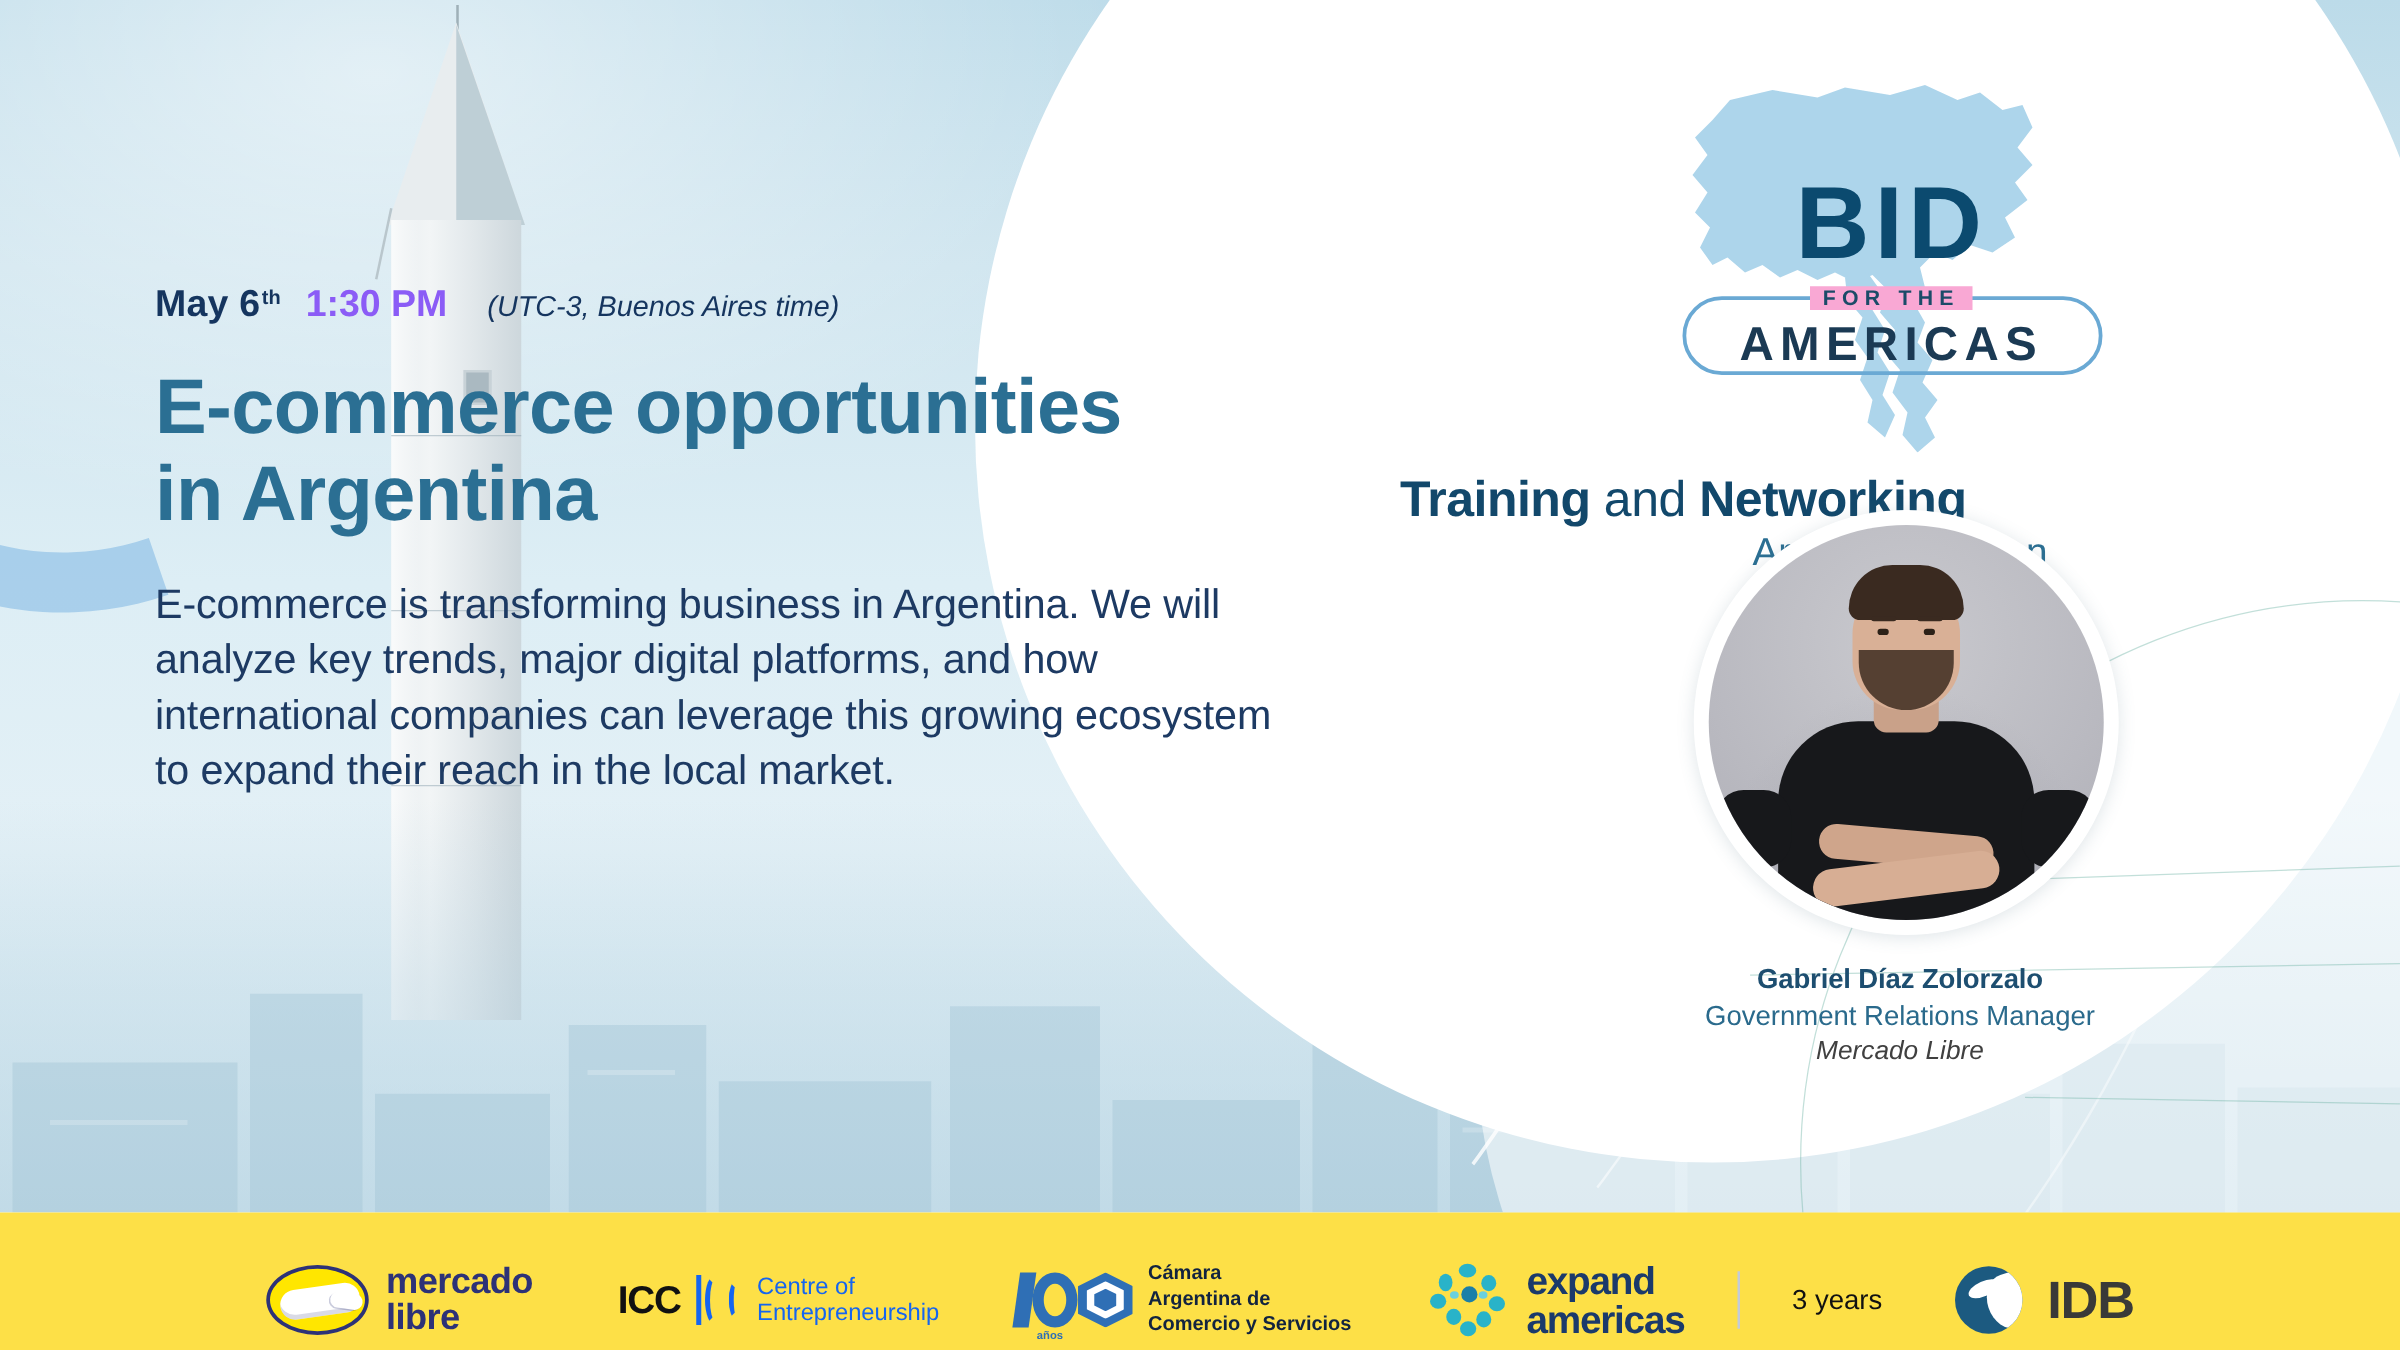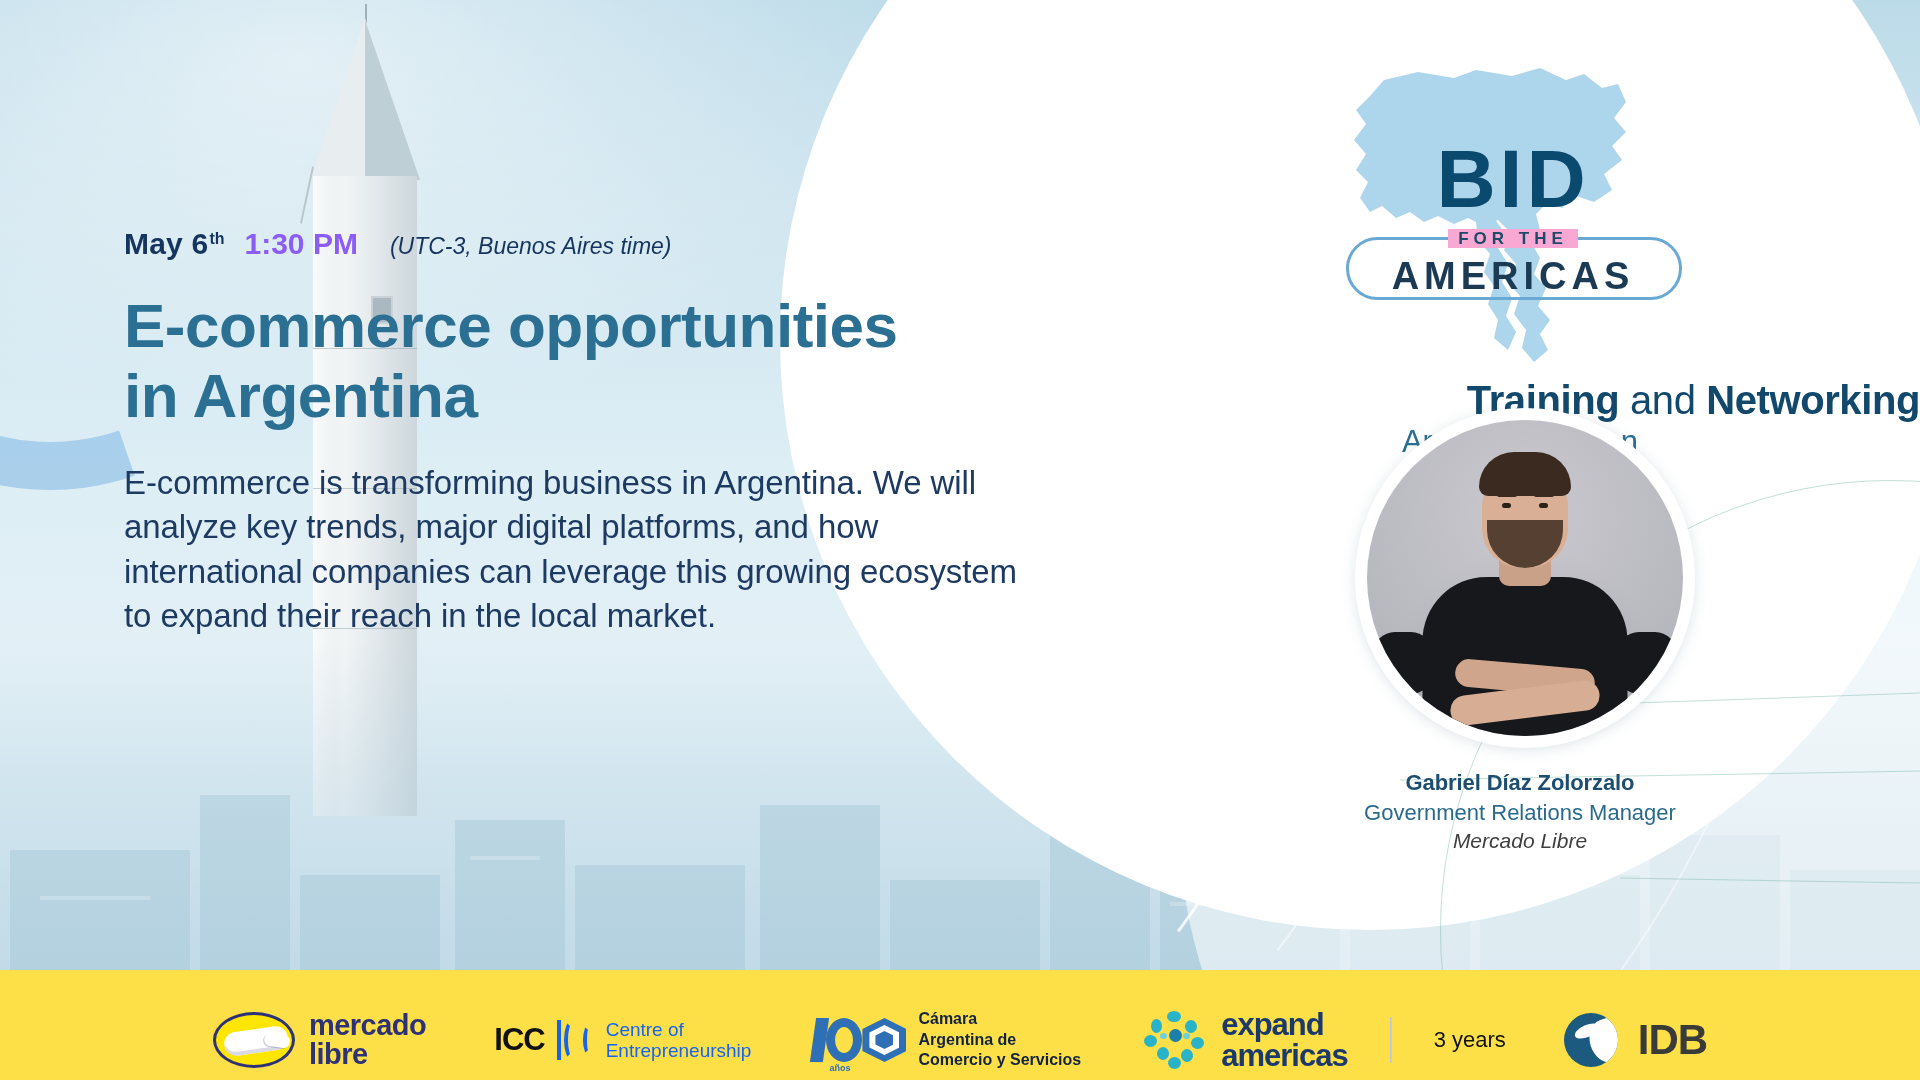--- a/index.html
+++ b/index.html
@@ -117,21 +117,21 @@
   .bid-forthe span{
     background:#f9a8d4; padding:0 10px; font-size:17px; font-weight:bold;
     color:#1b4b68; letter-spacing:5px;
   }
   .bid-americas{
     position:absolute; left:0; top:193px; width:430px; text-align:center;
     font-size:38px; font-weight:bold; color:#1b3a54; letter-spacing:5px;
   }
 
   .tn-line1{
-    position:absolute; left:0; top:378px; width:800px; text-align:right;
+    position:absolute; left:0; top:378px; width:800px; text-align:left;
     font-size:40px; color:#12486b; letter-spacing:-.4px;
   }
   .tn-line1 b{ font-weight:bold; }
   .tn-line1 .reg{ font-weight:400; }
   .tn-line2{
     position:absolute; left:0; top:424px; width:800px; text-align:center;
     font-size:31px; color:#2b6f93; font-weight:400;
   }
 
   

